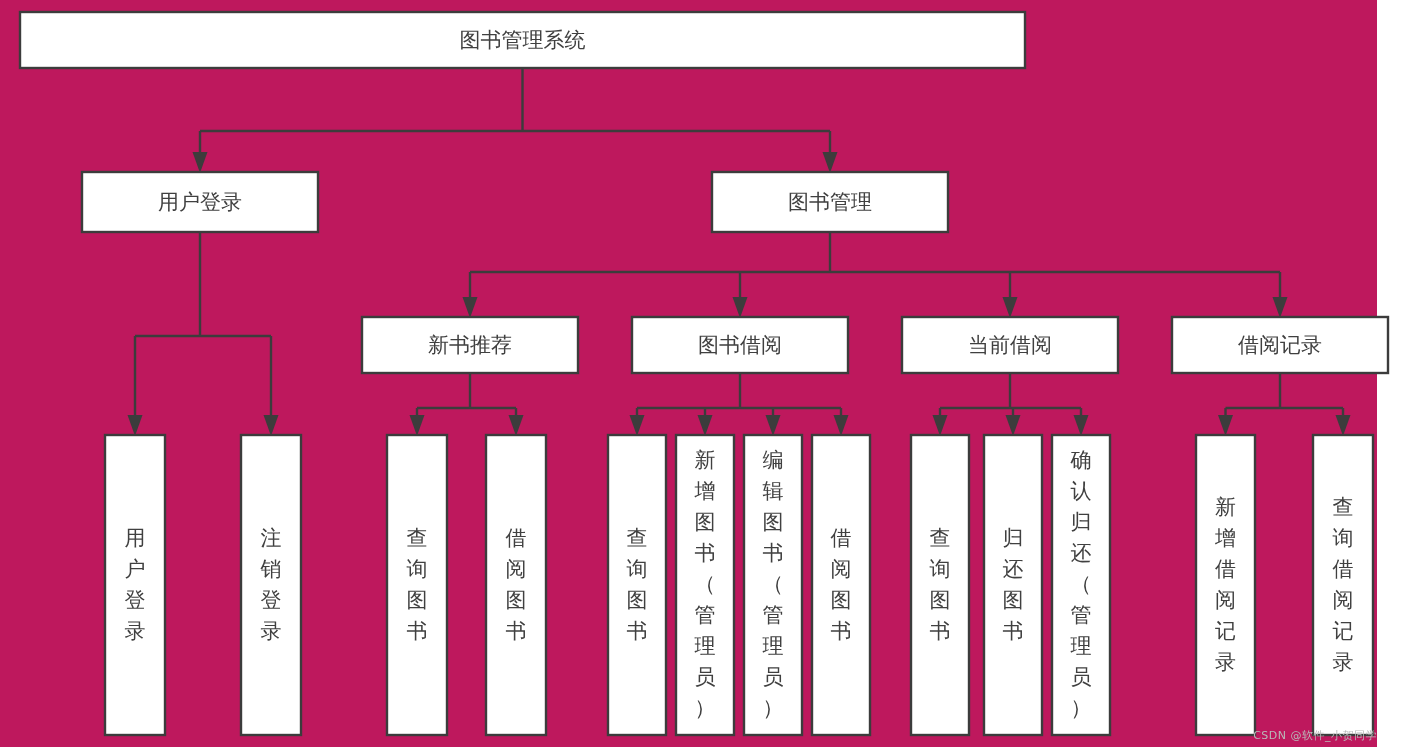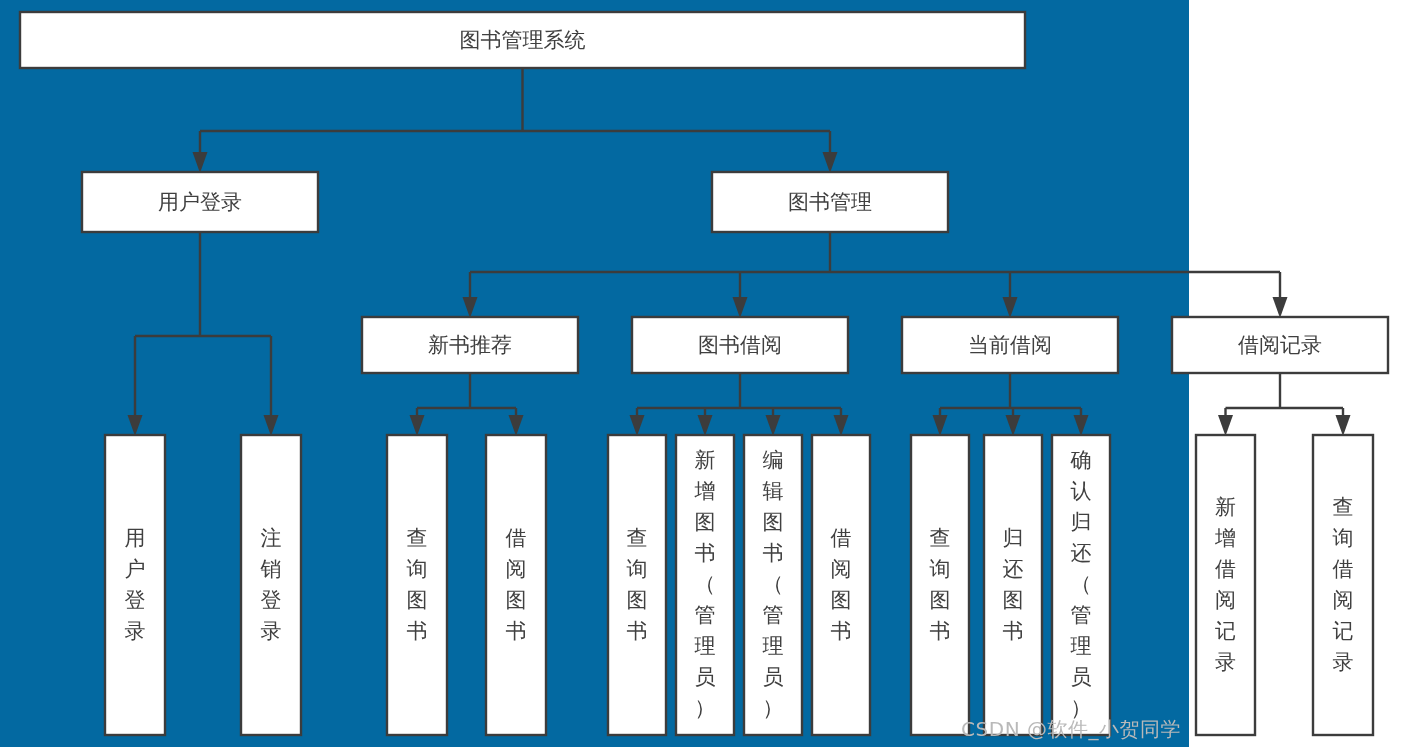--- a/index.html
+++ b/index.html
@@ -9,23 +9,23 @@
     background: #ffffff;
   }
   body {
     width: 1405px;
     height: 747px;
     font-family: "DejaVu Sans", "Liberation Sans", sans-serif;
     overflow: hidden;
   }
   #diagram-root {
     position: relative;
-    width: 1189px;
+    width: 1377px;
     height: 747px;
-    background: #0369a1;
+    background: #be185d;
   }
   svg.flow-canvas {
     position: absolute;
     top: 0;
     left: 0;
     width: 1405px;
     height: 747px;
     display: block;
   }
   .node-box {
@@ -51,24 +51,24 @@
     stroke-width: 2.4;
     fill: none;
     stroke-linecap: butt;
   }
   .arrow-head {
     fill: #3c3c3c;
     stroke: none;
   }
   .watermark-text {
     position: absolute;
-    right: 8px;
+    right: 0;
     bottom: 4px;
     font-family: "DejaVu Sans", "Liberation Sans", sans-serif;
-    font-size: 20px;
+    font-size: 11px;
     color: #b9b9b9;
     white-space: nowrap;
     letter-spacing: 0.5px;
     user-select: none;
     text-align: center;
   }
 </style>
 </head>
 <body>
 

